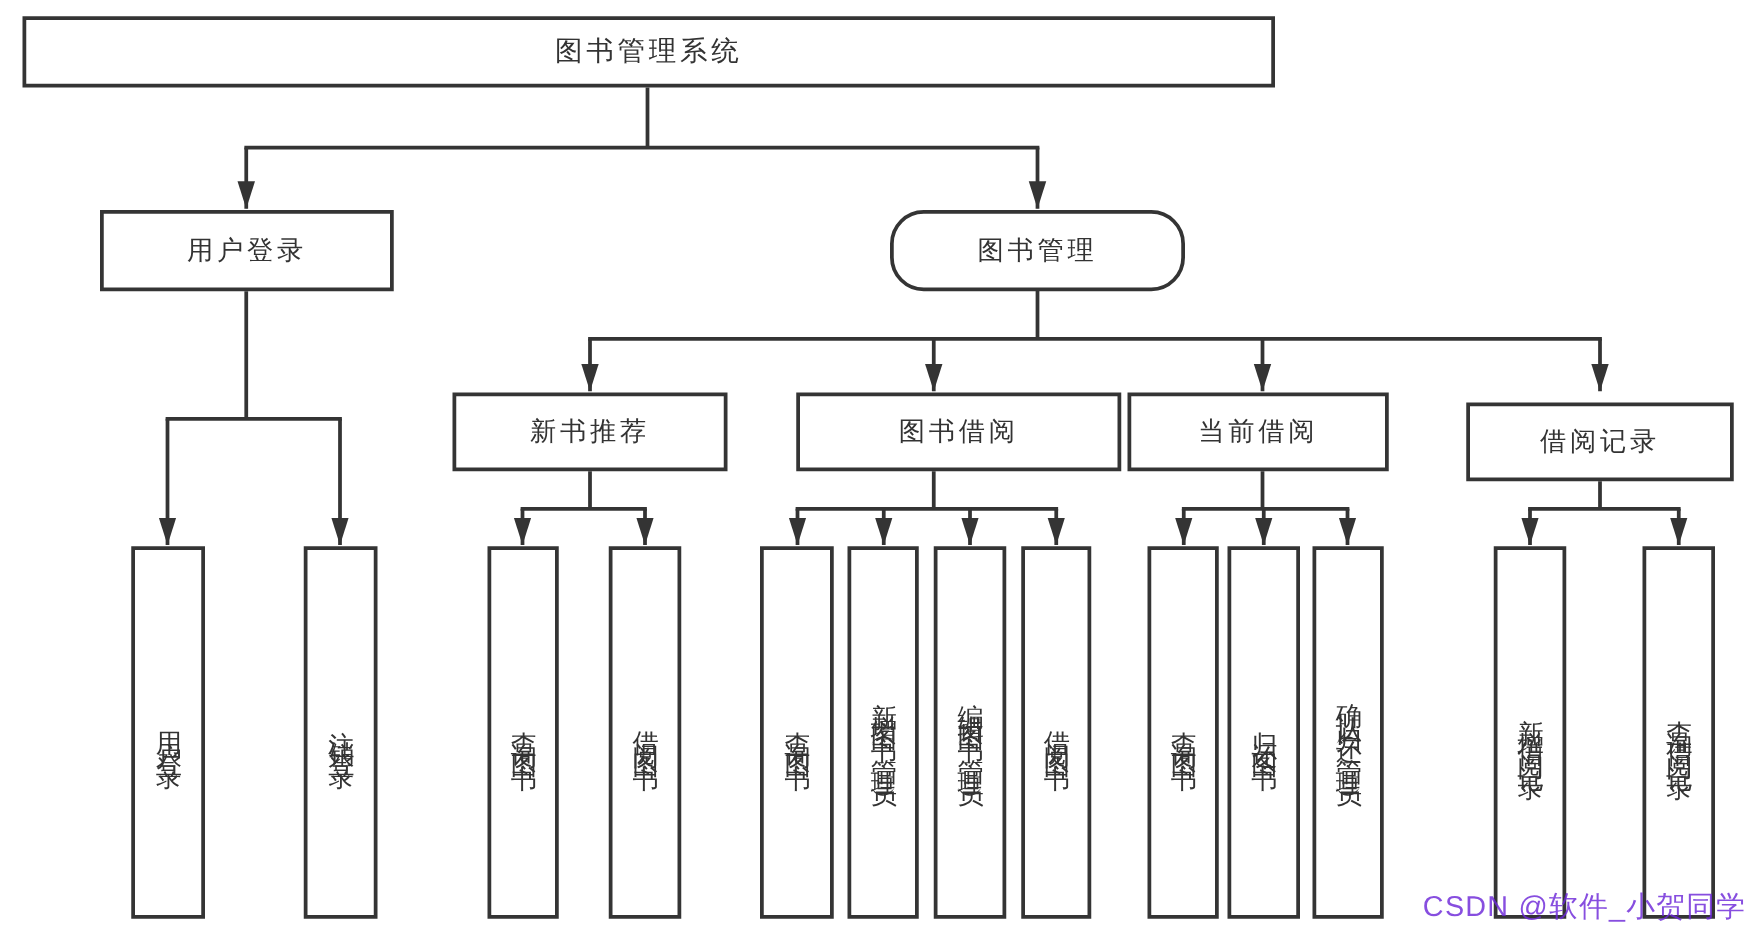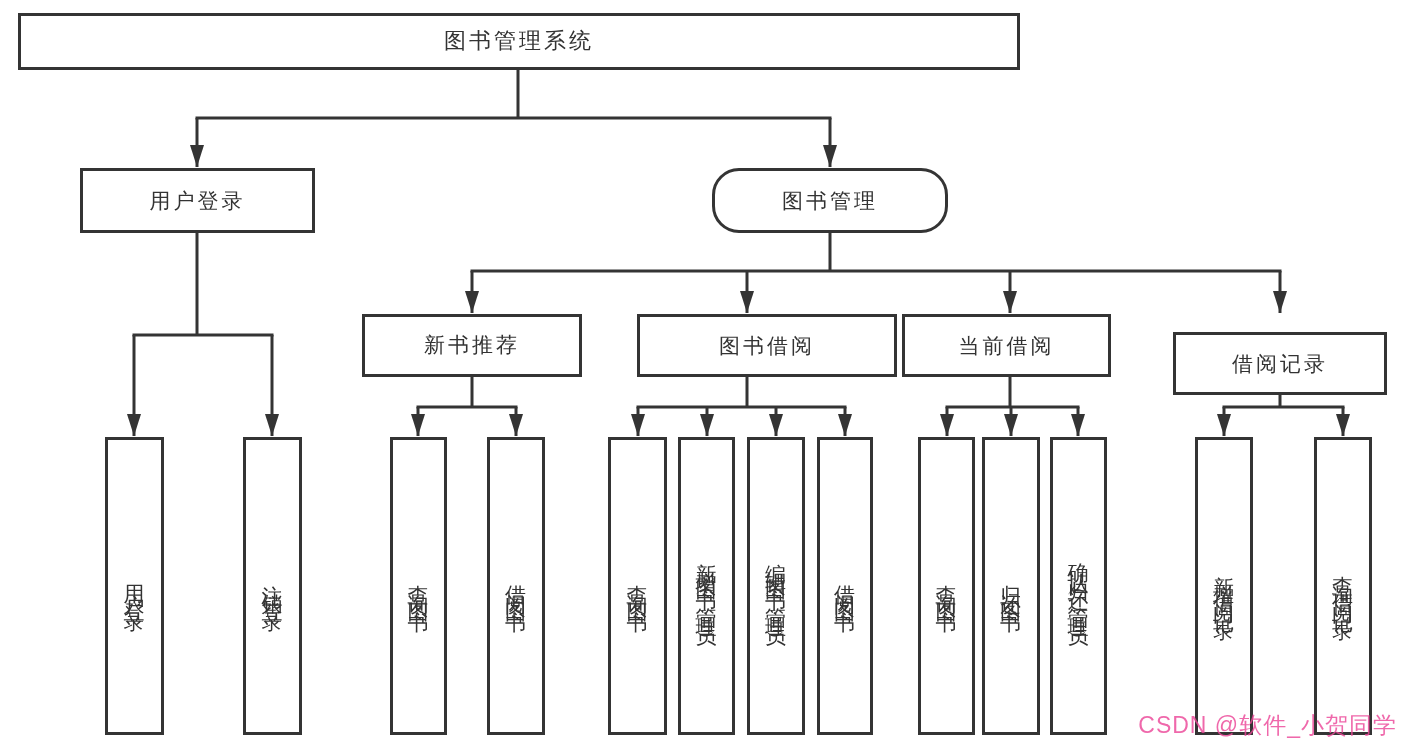--- a/index.html
+++ b/index.html
@@ -48,21 +48,21 @@
     font-size: 21px;
     letter-spacing: 9px;
     line-height: 1;
   }
   .watermark {
     position: absolute;
     right: 8px;
     bottom: 6px;
     font-size: 23px;
     letter-spacing: 1px;
-    color: #ec4899;
+    color: #6d28d9;
     opacity: 0.82;
     white-space: nowrap;
     z-index: 5;
   }
 </style>
 </head>
 <body>
 
 <div class="stage">
 
@@ -107,21 +107,21 @@
   </svg>
 
   <div class="box h-box root-box" style="left:18px; top:13px; width:1002px; height:57px;">图书管理系统</div>
 
   <div class="box h-box" style="left:80px; top:168px; width:235px; height:65px;">用户登录</div>
   <div class="box h-box" style="left:712px; top:168px; width:236px; height:65px;border-radius:27px;">图书管理</div>
 
   <div class="box h-box" style="left:362px; top:314px; width:220px; height:63px;font-family:Liberation Serif, serif;">新书推荐</div>
   <div class="box h-box" style="left:637px; top:314px; width:260px; height:63px;">图书借阅</div>
   <div class="box h-box" style="left:902px; top:314px; width:209px; height:63px;">当前借阅</div>
-  <div class="box h-box" style="left:1173px; top:332px; width:214px; height:63px;">借阅记录</div>
+  <div class="box h-box" style="left:1173px; top:322px; width:214px; height:63px;">借阅记录</div>
 
   <div class="box v-box" style="left:105px; top:437px; width:59px; height:298px;">用户登录</div>
   <div class="box v-box" style="left:243px; top:437px; width:59px; height:298px;">注销登录</div>
 
   <div class="box v-box" style="left:390px; top:437px; width:57px; height:298px;">查询图书</div>
   <div class="box v-box" style="left:487px; top:437px; width:58px; height:298px;">借阅图书</div>
 
   <div class="box v-box" style="left:608px; top:437px; width:59px; height:298px;">查询图书</div>
   <div class="box v-box" style="left:678px; top:437px; width:57px; height:298px;">新增图书（管理员）</div>
   <div class="box v-box" style="left:747px; top:437px; width:58px; height:298px;">编辑图书（管理员）</div>

